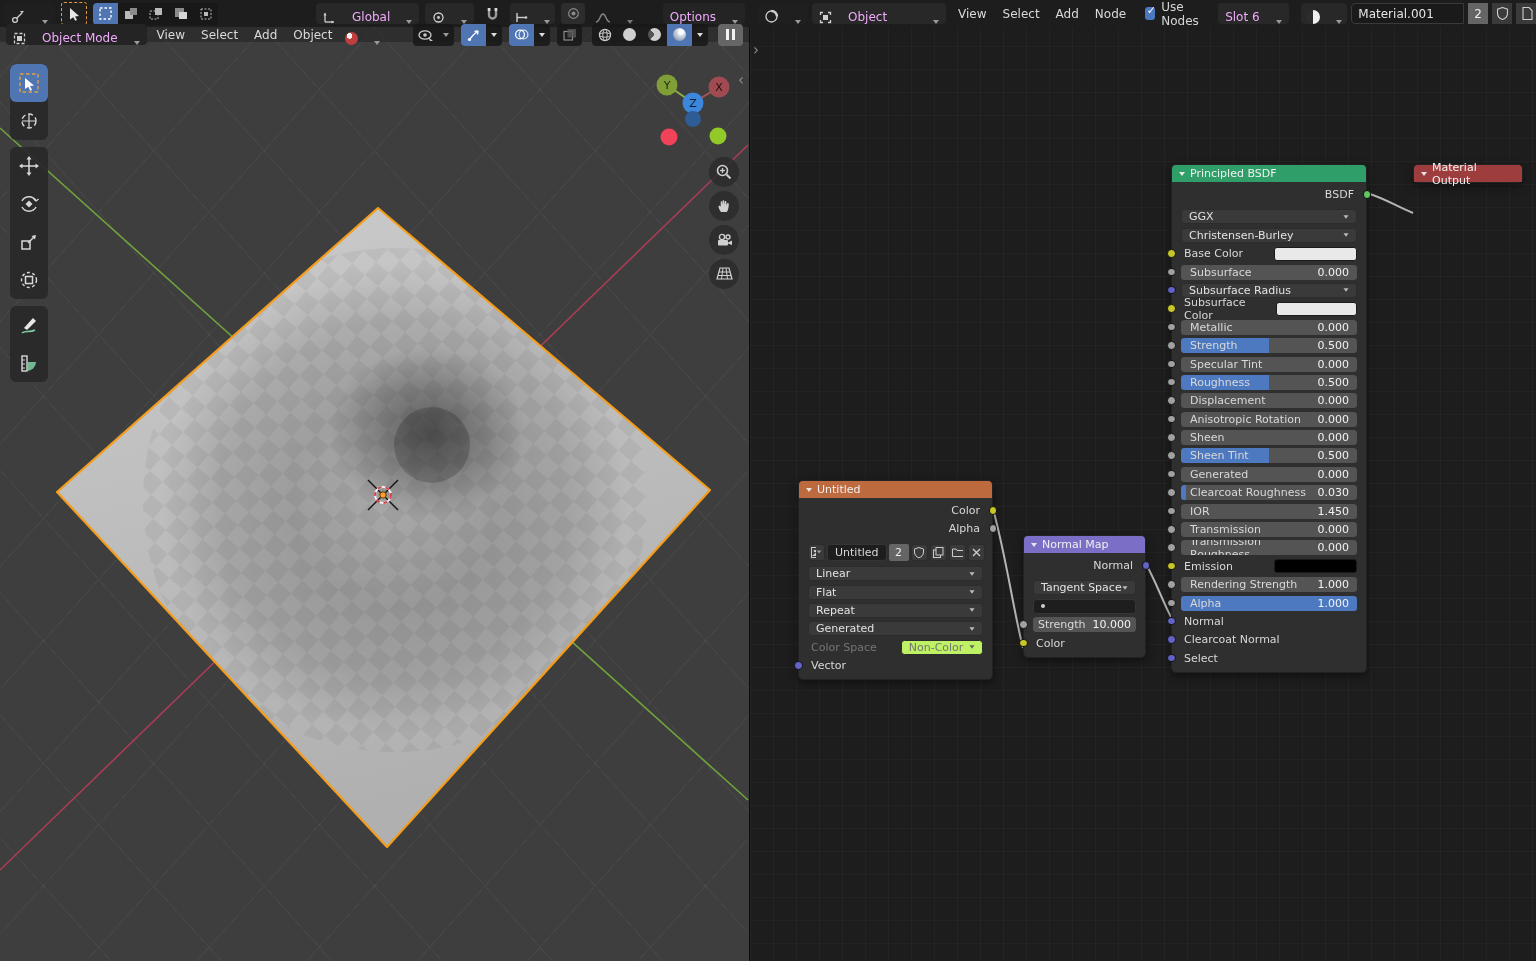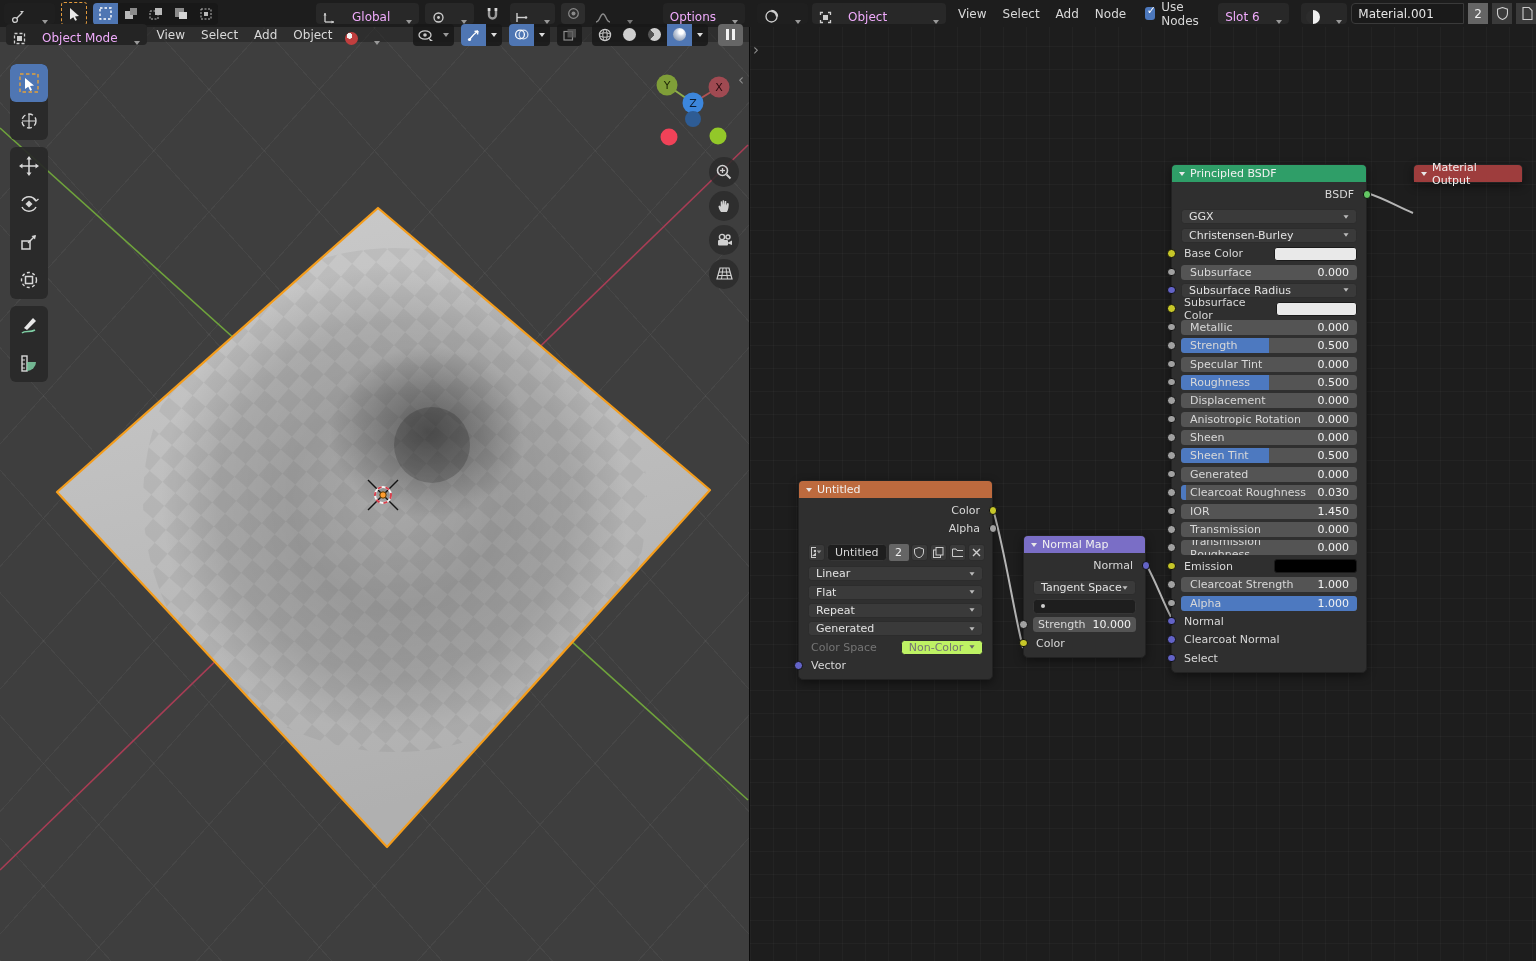--- a/index.html
+++ b/index.html
@@ -755,21 +755,21 @@
               <span class="sock l" style="background: rgb(199, 199, 41);"></span>
               <span class="wcolorrow">
                 <span class="inlabel">Emission</span>
                 <span class="swatch" style="background: rgb(0, 0, 0);"></span>
               </span>
             </div>
             <div class="prow">
               <span class="sock l" style="background: rgb(161, 161, 161);"></span>
               <span class="wslider">
                 <span class="fill" style="width: 0%;"></span>
-                <span class="lab">Clearcoat Strength</span>
+                <span class="lab">Rendering Strength</span>
                 <span class="val">1.000</span>
               </span>
             </div>
             <div class="prow">
               <span class="sock l" style="background: rgb(161, 161, 161);"></span>
               <span class="wslider">
                 <span class="fill" style="width: 100%;"></span>
                 <span class="lab">Alpha</span>
                 <span class="val">1.000</span>
               </span>

